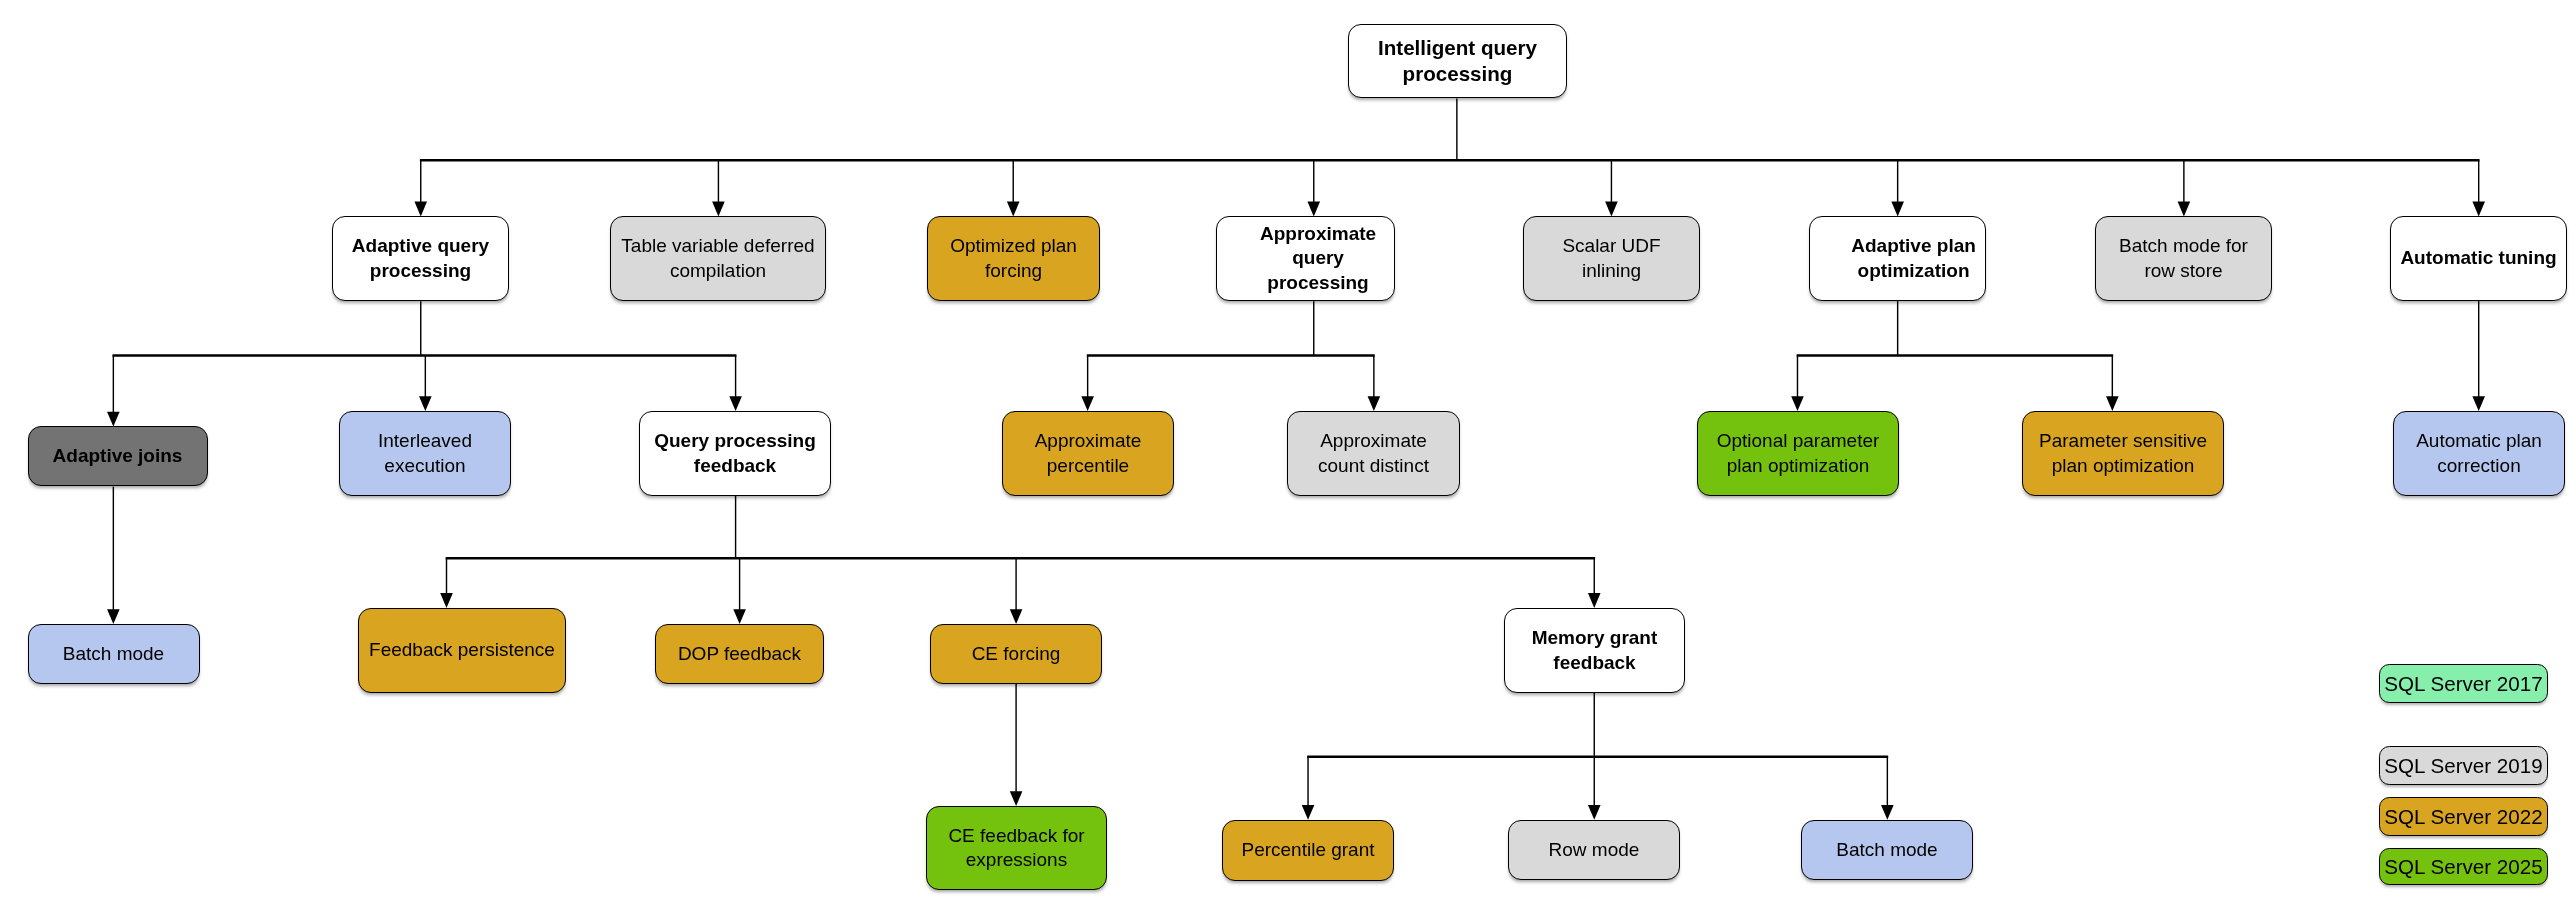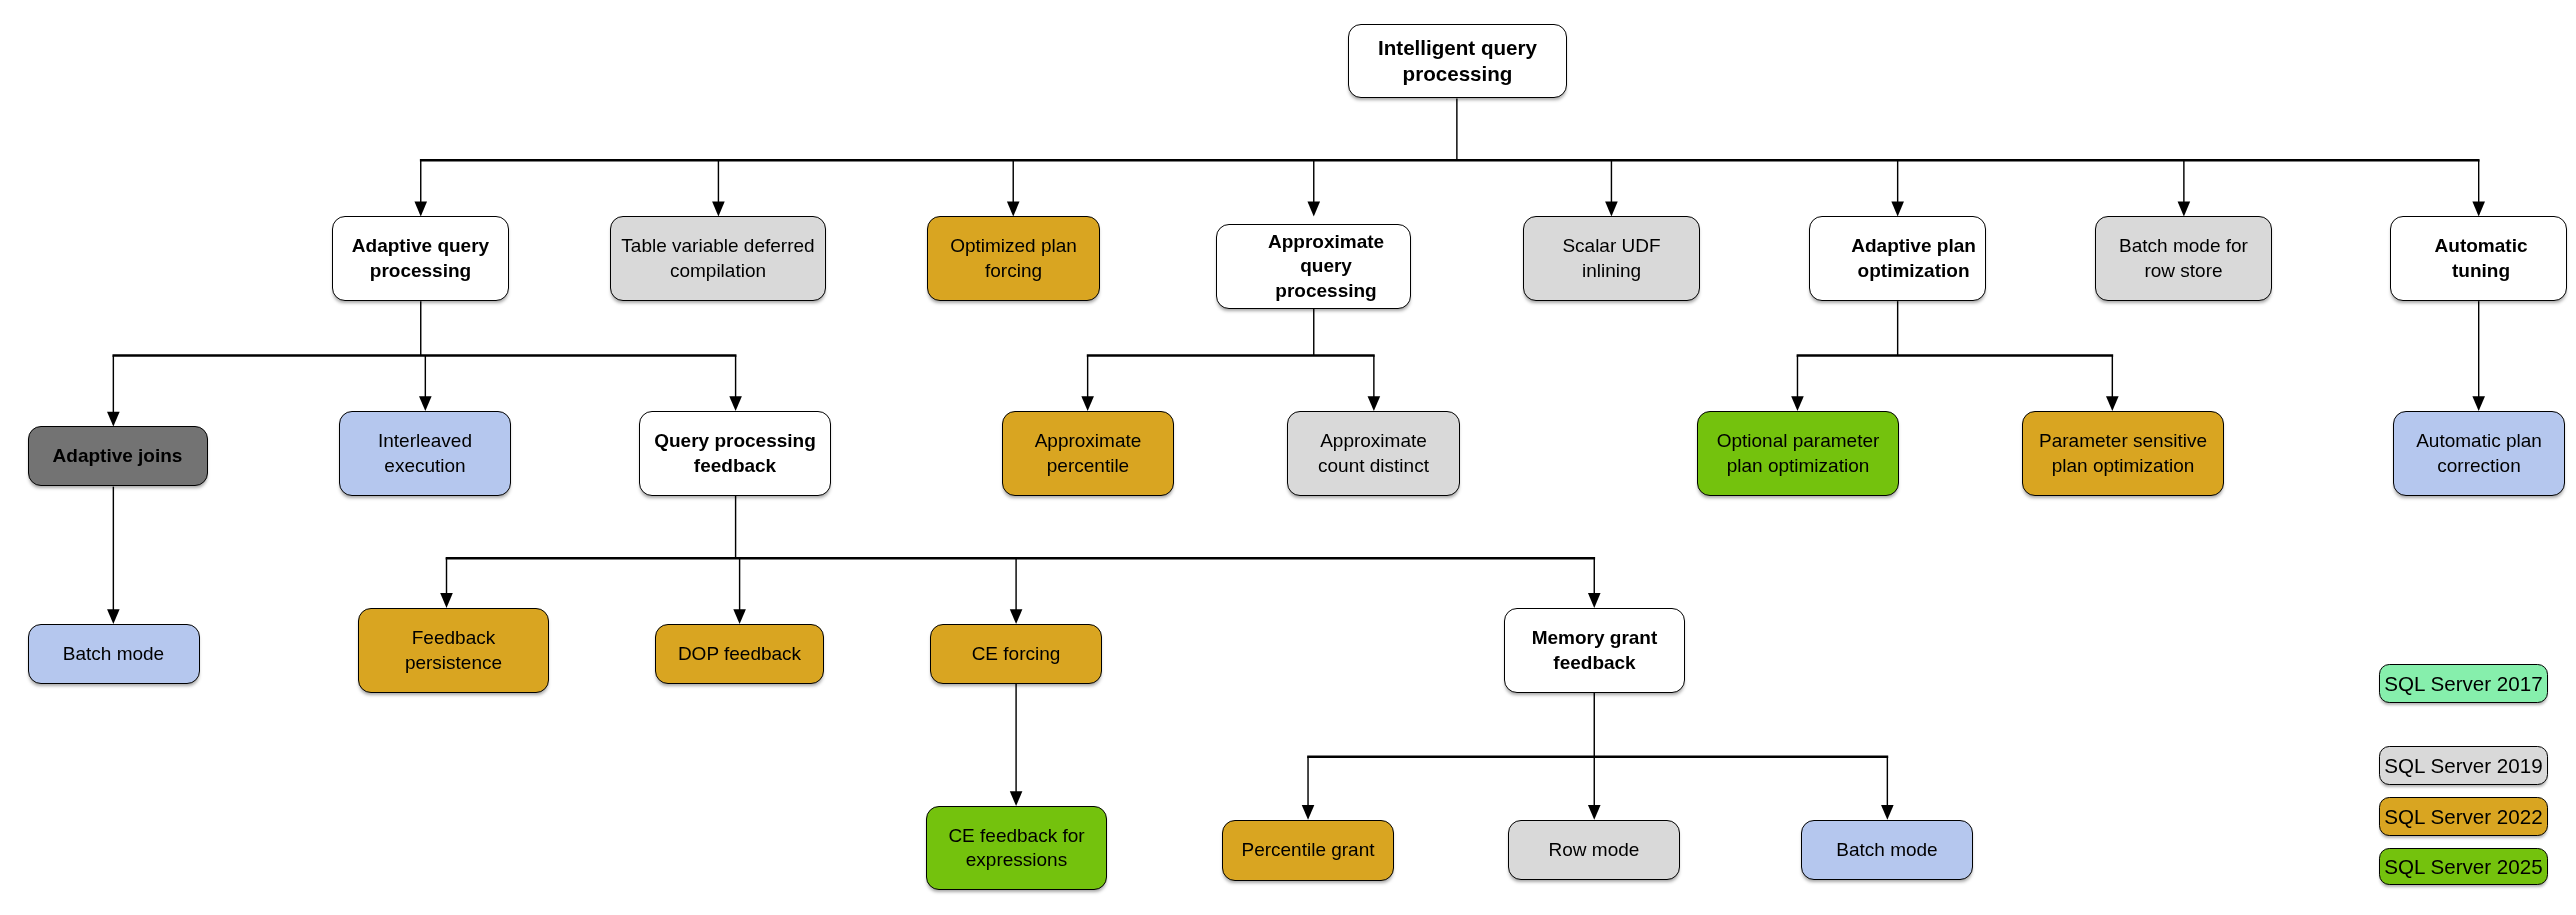--- a/index.html
+++ b/index.html
@@ -107,35 +107,35 @@
       <line x1="2785" y1="1322" x2="2785" y2="1410" stroke="#000000" stroke-width="2.5"></line>
       <polygon points="2785,1432 2774,1406 2796,1406" fill="#000000"></polygon>
       <line x1="3297" y1="1322" x2="3297" y2="1410" stroke="#000000" stroke-width="2.5"></line>
       <polygon points="3297,1432 3286,1406 3308,1406" fill="#000000"></polygon>
     </svg>
   <div id="nodes-layer">
       <div class="node bold" style="left: 1348px; top: 24px; width: 219px; height: 74px; background: rgb(255, 255, 255); font-size: 20.6px;">Intelligent query processing</div>
       <div class="node bold" style="left: 332px; top: 216px; width: 177px; height: 85px; background: rgb(255, 255, 255);">Adaptive query processing</div>
       <div class="node" style="left: 610px; top: 216px; width: 216px; height: 85px; background: rgb(217, 217, 217);">Table variable deferred compilation</div>
       <div class="node" style="left: 927px; top: 216px; width: 173px; height: 85px; background: rgb(217, 165, 33);">Optimized plan forcing</div>
-      <div class="node bold" style="left: 1216px; top: 224px; width: 195px; height: 85px; background: rgb(255, 255, 255); padding-left: 32px;">Approximate query processing</div>
+      <div class="node bold" style="left: 1216px; top: 216px; width: 179px; height: 85px; background: rgb(255, 255, 255); padding-left: 32px;">Approximate query processing</div>
       <div class="node" style="left: 1523px; top: 216px; width: 177px; height: 85px; background: rgb(217, 217, 217);">Scalar UDF inlining</div>
       <div class="node bold" style="left: 1809px; top: 216px; width: 177px; height: 85px; background: rgb(255, 255, 255); padding-left: 39px;">Adaptive plan optimization</div>
       <div class="node" style="left: 2095px; top: 216px; width: 177px; height: 85px; background: rgb(217, 217, 217);">Batch mode for row store</div>
-      <div class="node bold" style="left: 2390px; top: 216px; width: 177px; height: 85px; background: rgb(255, 255, 255); padding-left: 12px;">Automatic tuning</div>
+      <div class="node bold" style="left: 2390px; top: 216px; width: 177px; height: 85px; background: rgb(255, 255, 255);">Automatic tuning</div>
       <div class="node bold" style="left: 27.5px; top: 426px; width: 180px; height: 60px; background: #737373;">Adaptive joins</div>
       <div class="node" style="left: 339px; top: 411px; width: 172px; height: 85px; background: rgb(181, 199, 238);">Interleaved execution</div>
       <div class="node bold" style="left: 639px; top: 411px; width: 192px; height: 85px; background: rgb(255, 255, 255);">Query processing feedback</div>
       <div class="node" style="left: 1002px; top: 411px; width: 172px; height: 85px; background: rgb(217, 165, 33);">Approximate percentile</div>
       <div class="node" style="left: 1287px; top: 411px; width: 173px; height: 85px; background: rgb(217, 217, 217);">Approximate count distinct</div>
       <div class="node" style="left: 1697px; top: 411px; width: 202px; height: 85px; background: rgb(116, 194, 13);">Optional parameter plan optimization</div>
       <div class="node" style="left: 2012px; top: 411px; width: 202px; height: 85px; background: rgb(217, 165, 33); margin-left: 10px;">Parameter sensitive plan optimization</div>
       <div class="node" style="left: 2393px; top: 411px; width: 172px; height: 85px; background: rgb(181, 199, 238);">Automatic plan correction</div>
       <div class="node" style="left: 27.5px; top: 624px; width: 172px; height: 60px; background: rgb(181, 199, 238);">Batch mode</div>
-      <div class="node" style="left: 358px; top: 608px; width: 191px; height: 85px; background: rgb(217, 165, 33);">Feedback persistence</div>
+      <div class="node" style="left: 358px; top: 608px; width: 208px; height: 85px; background: rgb(217, 165, 33);">Feedback persistence</div>
       <div class="node" style="left: 655px; top: 624px; width: 169px; height: 60px; background: rgb(217, 165, 33);">DOP feedback</div>
       <div class="node" style="left: 930px; top: 624px; width: 172px; height: 60px; background: rgb(217, 165, 33);">CE forcing</div>
       <div class="node bold" style="left: 1504px; top: 608px; width: 181px; height: 85px; background: rgb(255, 255, 255);">Memory grant feedback</div>
       <div class="node" style="left: 926px; top: 806px; width: 181px; height: 84px; background: rgb(116, 194, 13);">CE feedback for expressions</div>
       <div class="node" style="left: 1222px; top: 820px; width: 172px; height: 61px; background: rgb(217, 165, 33);">Percentile grant</div>
       <div class="node" style="left: 1508px; top: 820px; width: 172px; height: 60px; background: rgb(217, 217, 217);">Row mode</div>
       <div class="node" style="left: 1801px; top: 820px; width: 172px; height: 60px; background: rgb(181, 199, 238);">Batch mode</div>
     </div>
   <div id="legend">
       <div class="legend-item" style="left: 2379px; top: 664px; width: 169px; height: 39px; background: #86efac;">SQL Server 2017</div>

